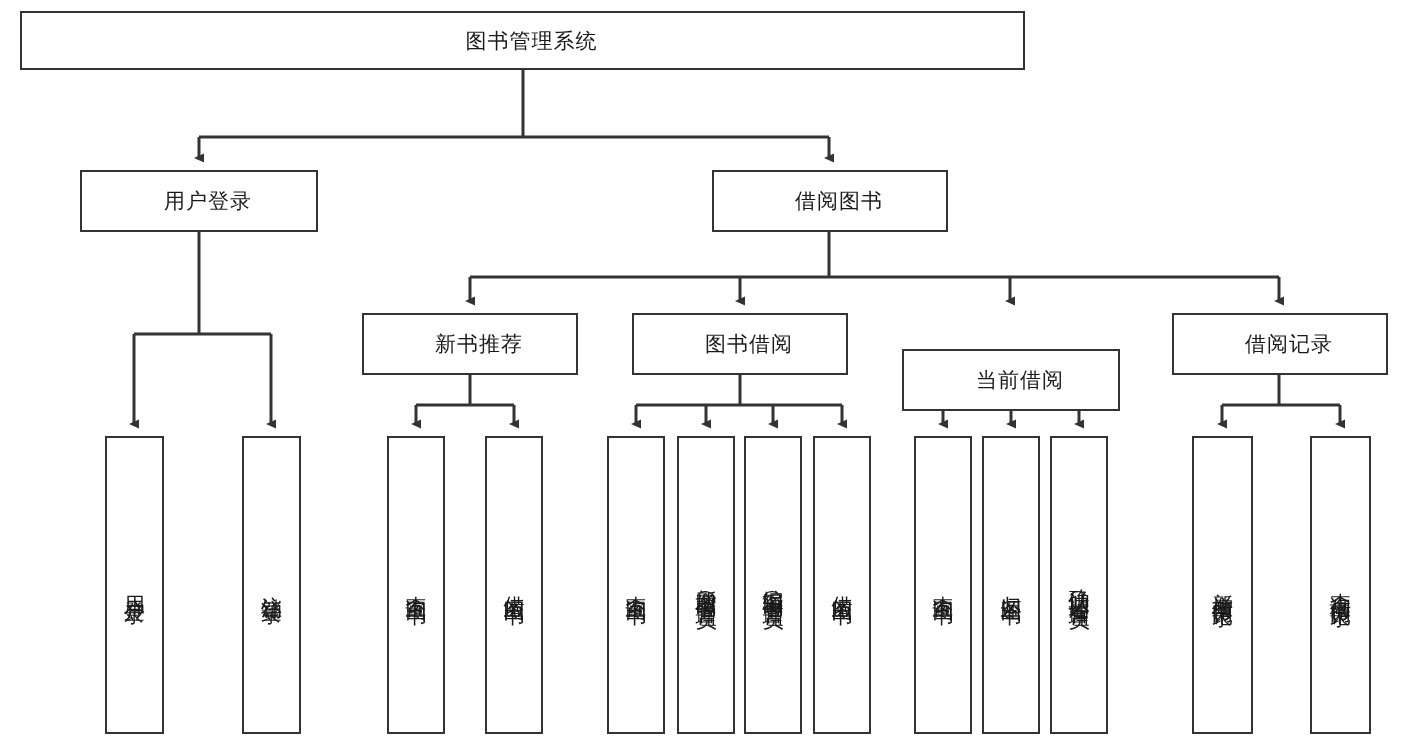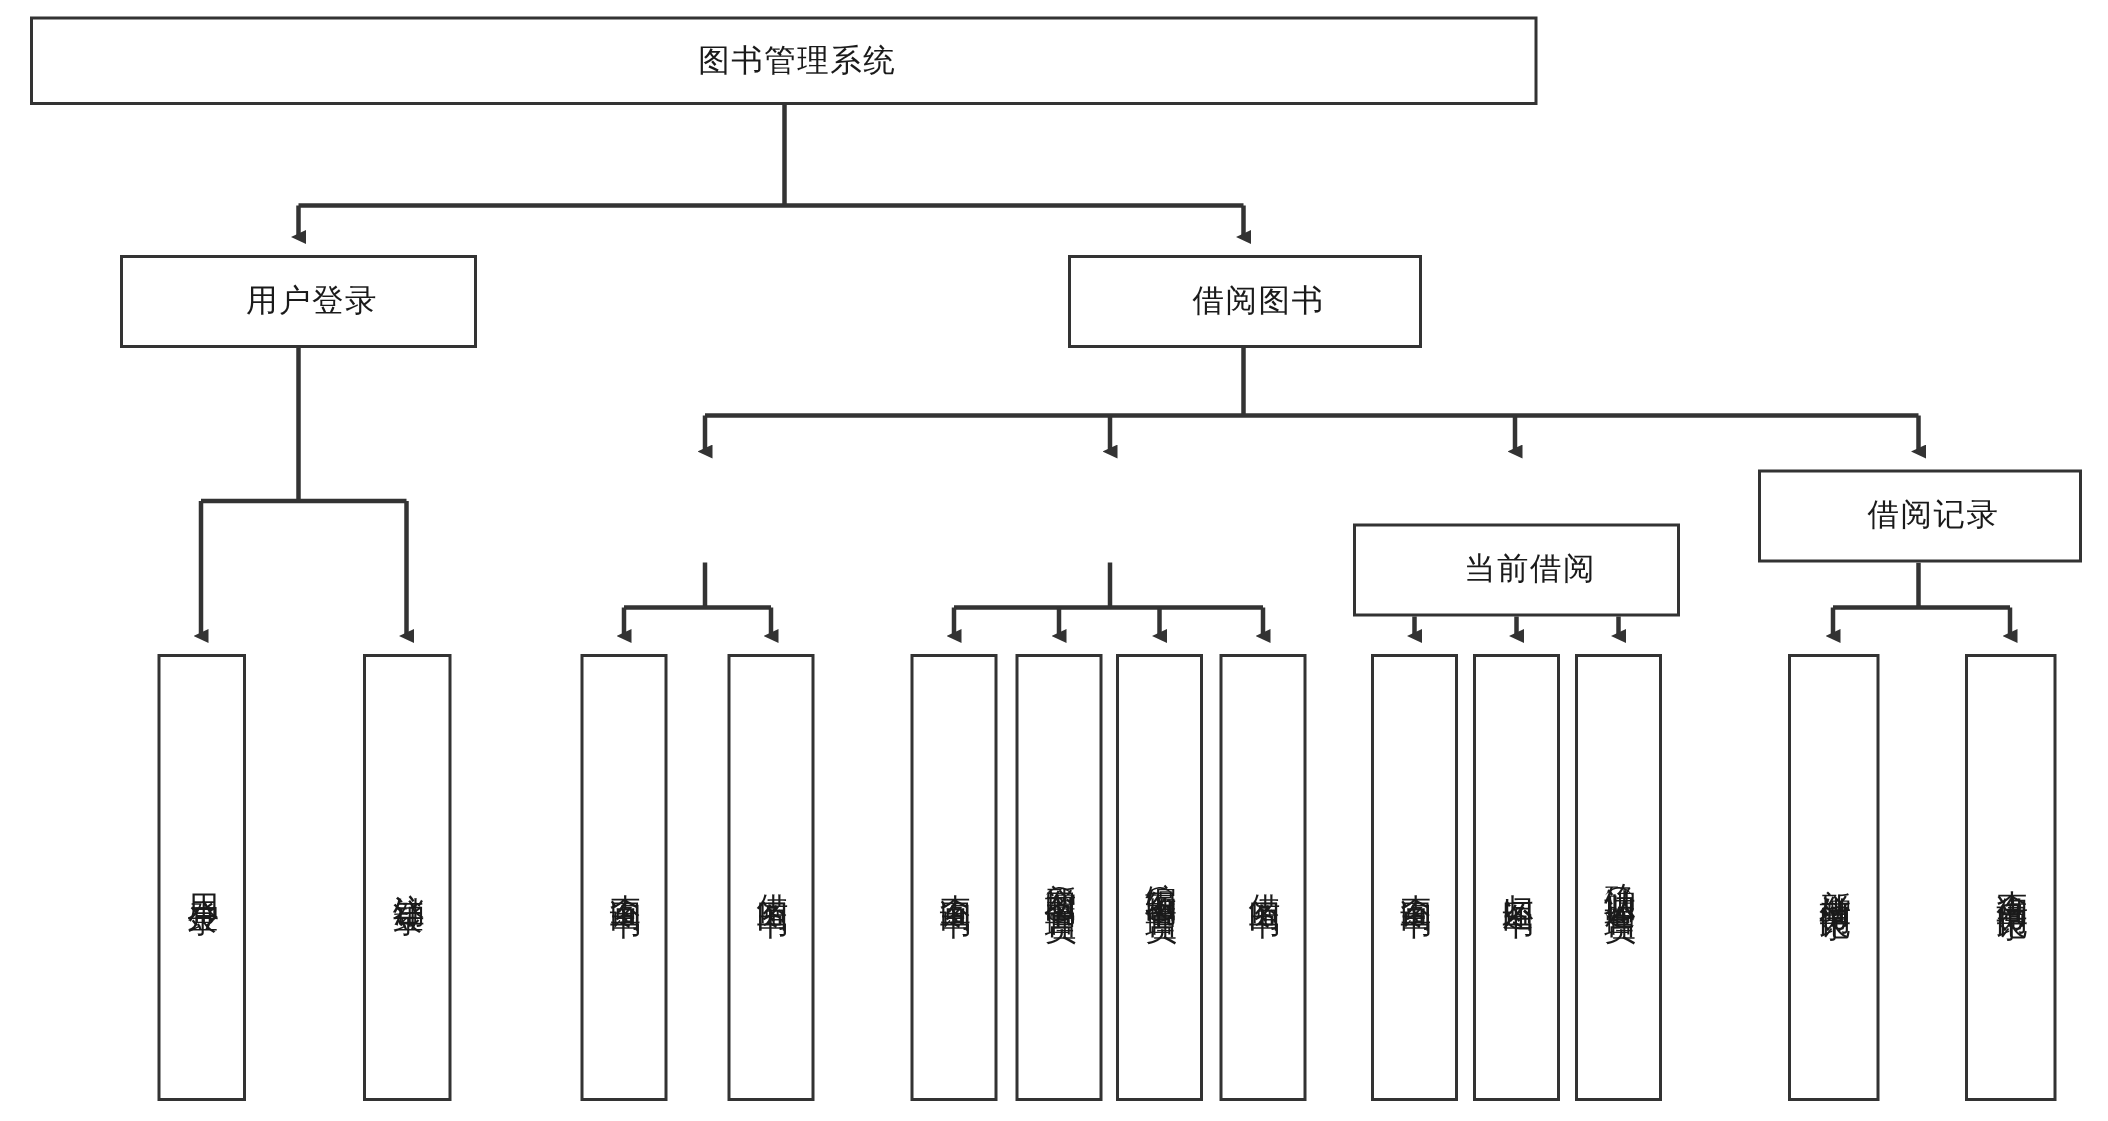--- a/index.html
+++ b/index.html
@@ -123,20 +123,26 @@
     <span>图书管理系统</span>
   </div>
 
   <div class="node horiz" style="left:80px; top:170px; width:238px; height:62px;">
     <span>用户登录</span>
   </div>
   <div class="node horiz" style="left:712px; top:170px; width:236px; height:62px;">
     <span>借阅图书</span>
   </div>
 
+  <div class="node horiz" style="left:362px; top:313px; width:216px; height:62px;">
+    <span>新书推荐</span>
+  </div>
+  <div class="node horiz" style="left:632px; top:313px; width:216px; height:62px;">
+    <span>图书借阅</span>
+  </div>
   <div class="node horiz" style="left:902px; top:313px; width:218px; height:62px;margin-top:36px;">
     <span>当前借阅</span>
   </div>
   <div class="node horiz" style="left:1172px; top:313px; width:216px; height:62px;">
     <span>借阅记录</span>
   </div>
 
   <div class="node vert" style="left:105px; top:436px; width:59px; height:298px;">
     <span class="vtxt">用户登录</span>
   </div>

